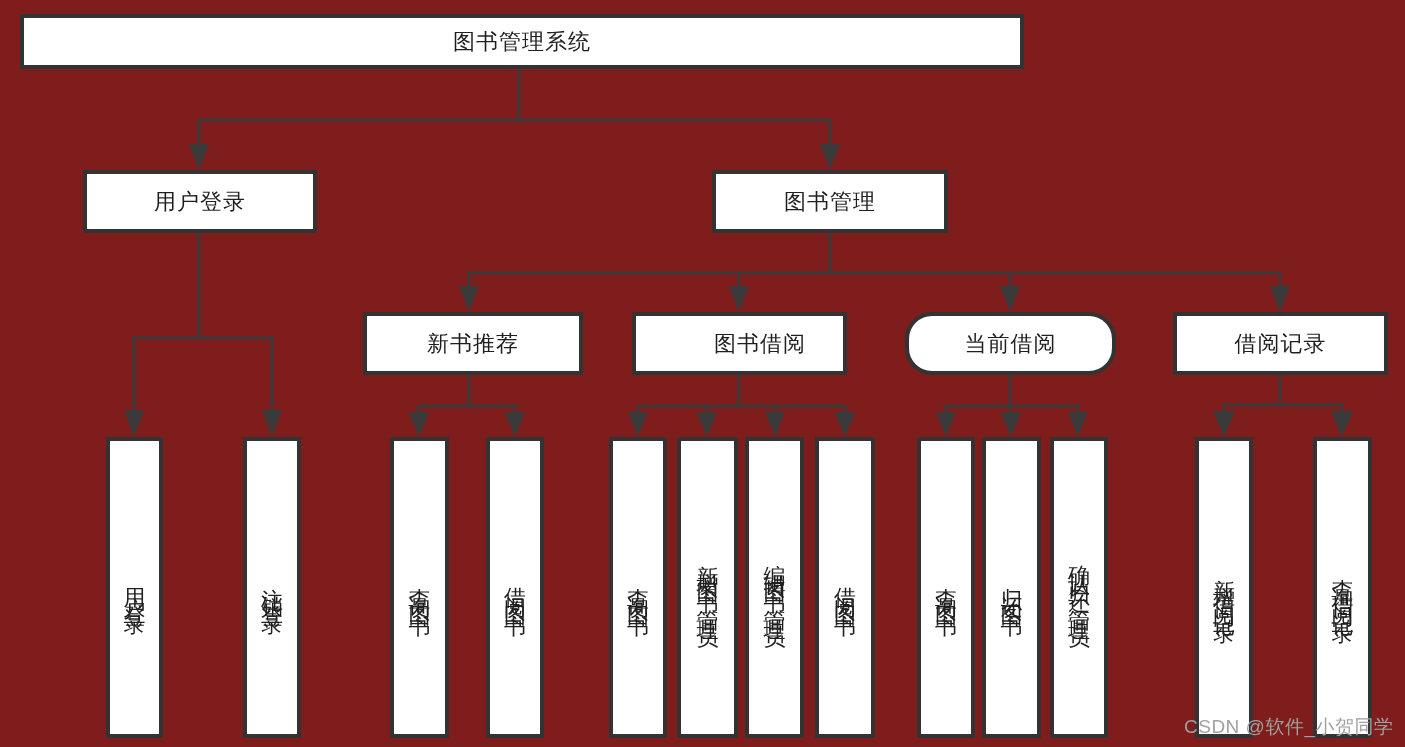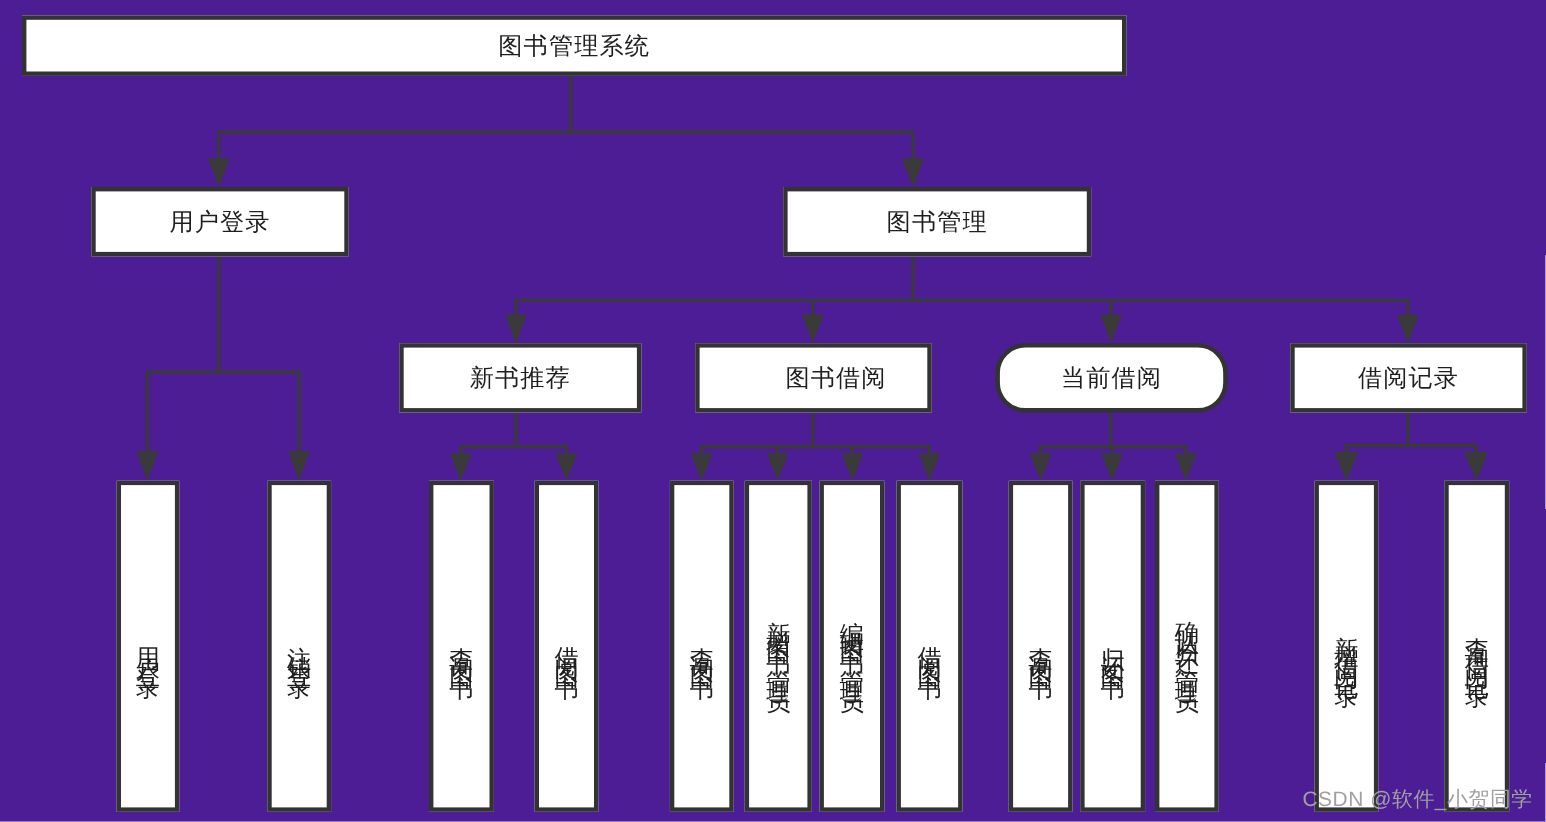--- a/index.html
+++ b/index.html
@@ -5,21 +5,21 @@
   html, body {
     margin: 0;
     padding: 0;
     background: #ffffff;
     font-family: "Liberation Sans", "DejaVu Sans", sans-serif;
   }
   .canvas {
     position: relative;
     width: 1405px;
     height: 747px;
-    background: #4c1d95;
+    background: #7f1d1d;
     overflow: hidden;
   }
   svg.wires {
     position: absolute;
     left: 0; top: 0;
     width: 1405px;
     height: 747px;
     z-index: 1;
   }
   .box {
@@ -29,21 +29,21 @@
     border: 4px solid #333333;
     display: flex;
     align-items: center;
     justify-content: center;
     color: #1f1f1f;
     z-index: 2;
   }
   .hbox { font-size: 22px; letter-spacing: 1px; }
   .root  { left: 20px;  top: 14px;  width: 1004px; height: 55px; }
   .lv2a  { left: 83px;  top: 170px; width: 234px;  height: 63px; }
-  .lv2b  { left: 712px; top: 170px; width: 280px;  height: 63px; text-align: center; }
+  .lv2b  { left: 712px; top: 170px; width: 236px;  height: 63px; text-align: center; }
   .lv3   { top: 312px; height: 63px; }
   .lv3a  { left: 363px;  width: 220px; text-align: center; }
   .lv3b  { left: 632px;  width: 215px; padding-left: 41px; }
   .lv3c  { left: 905px;  width: 211px; border-radius: 27px; }
   .lv3d  { left: 1173px; width: 215px; }
   .leaf {
     top: 437px;
     height: 301px;
     width: 58px;
   }

